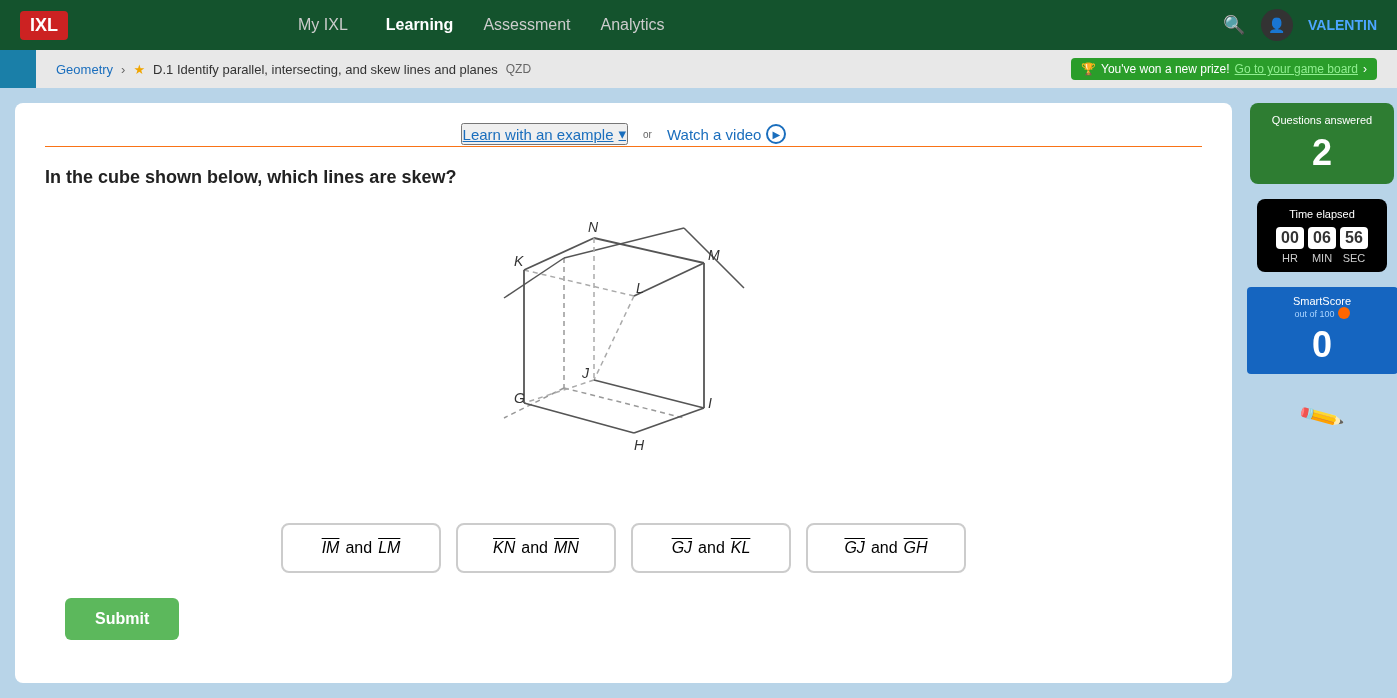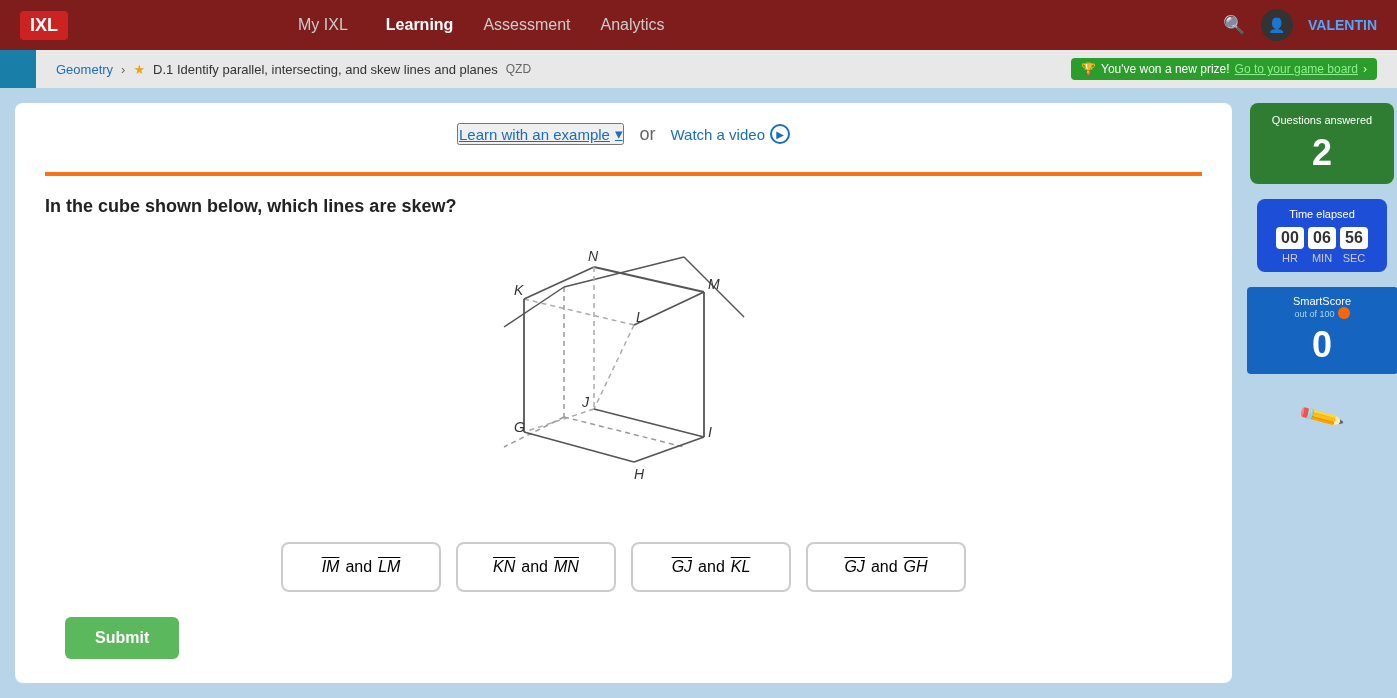--- a/index.html
+++ b/index.html
@@ -6,21 +6,21 @@
     body {
       width: 1397px;
       height: 698px;
       overflow: hidden;
       font-family: Arial, sans-serif;
       background: #1a7fa8;
     }
 
     
     .nav-bar {
-      background: #7f1d1d;
+      background: #14532d;
       height: 50px;
       display: flex;
       align-items: center;
       padding: 0 20px;
       gap: 30px;
     }
     .logo-box {
       background: #cc2222;
       color: white;
       font-weight: bold;
@@ -133,35 +133,35 @@
       overflow: hidden;
     }
 
     
     .learn-bar {
       display: flex;
       align-items: center;
       justify-content: center;
       gap: 15px;
       margin-bottom: 20px;
-      padding-bottom: 27px;
-      border-bottom: 4px solid #f97316;
+      padding-bottom: 1px;
+      border-bottom: 1px solid #f97316;
     }
     .learn-btn {
       color: #1a6ebd;
       font-size: 15px;
       cursor: pointer;
       display: flex;
       align-items: center;
       gap: 5px;
       text-decoration: underline;
     }
     .or-text {
       color: #666;
-      font-size: 18px;
+      font-size: 10px;
     }
     .watch-video-btn {
       color: #1a6ebd;
       font-size: 15px;
       cursor: pointer;
       display: flex;
       align-items: center;
       gap: 5px;
     }
 
@@ -194,20 +194,21 @@
       border-radius: 8px;
       padding: 14px 20px;
       font-size: 16px;
       cursor: pointer;
       min-width: 160px;
       text-align: center;
       display: flex;
       align-items: center;
       justify-content: center;
       gap: 8px;
+      margin-top: 10px;
     }
 
     
     .submit-btn {
       background: #5cb85c;
       color: white;
       border: none;
       border-radius: 6px;
       padding: 12px 30px;
       font-size: 16px;
@@ -246,21 +247,21 @@
       font-size: 11px;
       line-height: 1.3;
     }
     .qa-number {
       font-size: 36px;
       font-weight: bold;
       margin-top: 5px;
     }
 
     .time-elapsed-box {
-      background: #1d4ed8;
+      background: #000000;
       color: white;
       border-radius: 8px;
       padding: 8px 12px;
       text-align: center;
       width: 130px;
     }
     .te-label {
       font-size: 11px;
       line-height: 1.3;
     }

